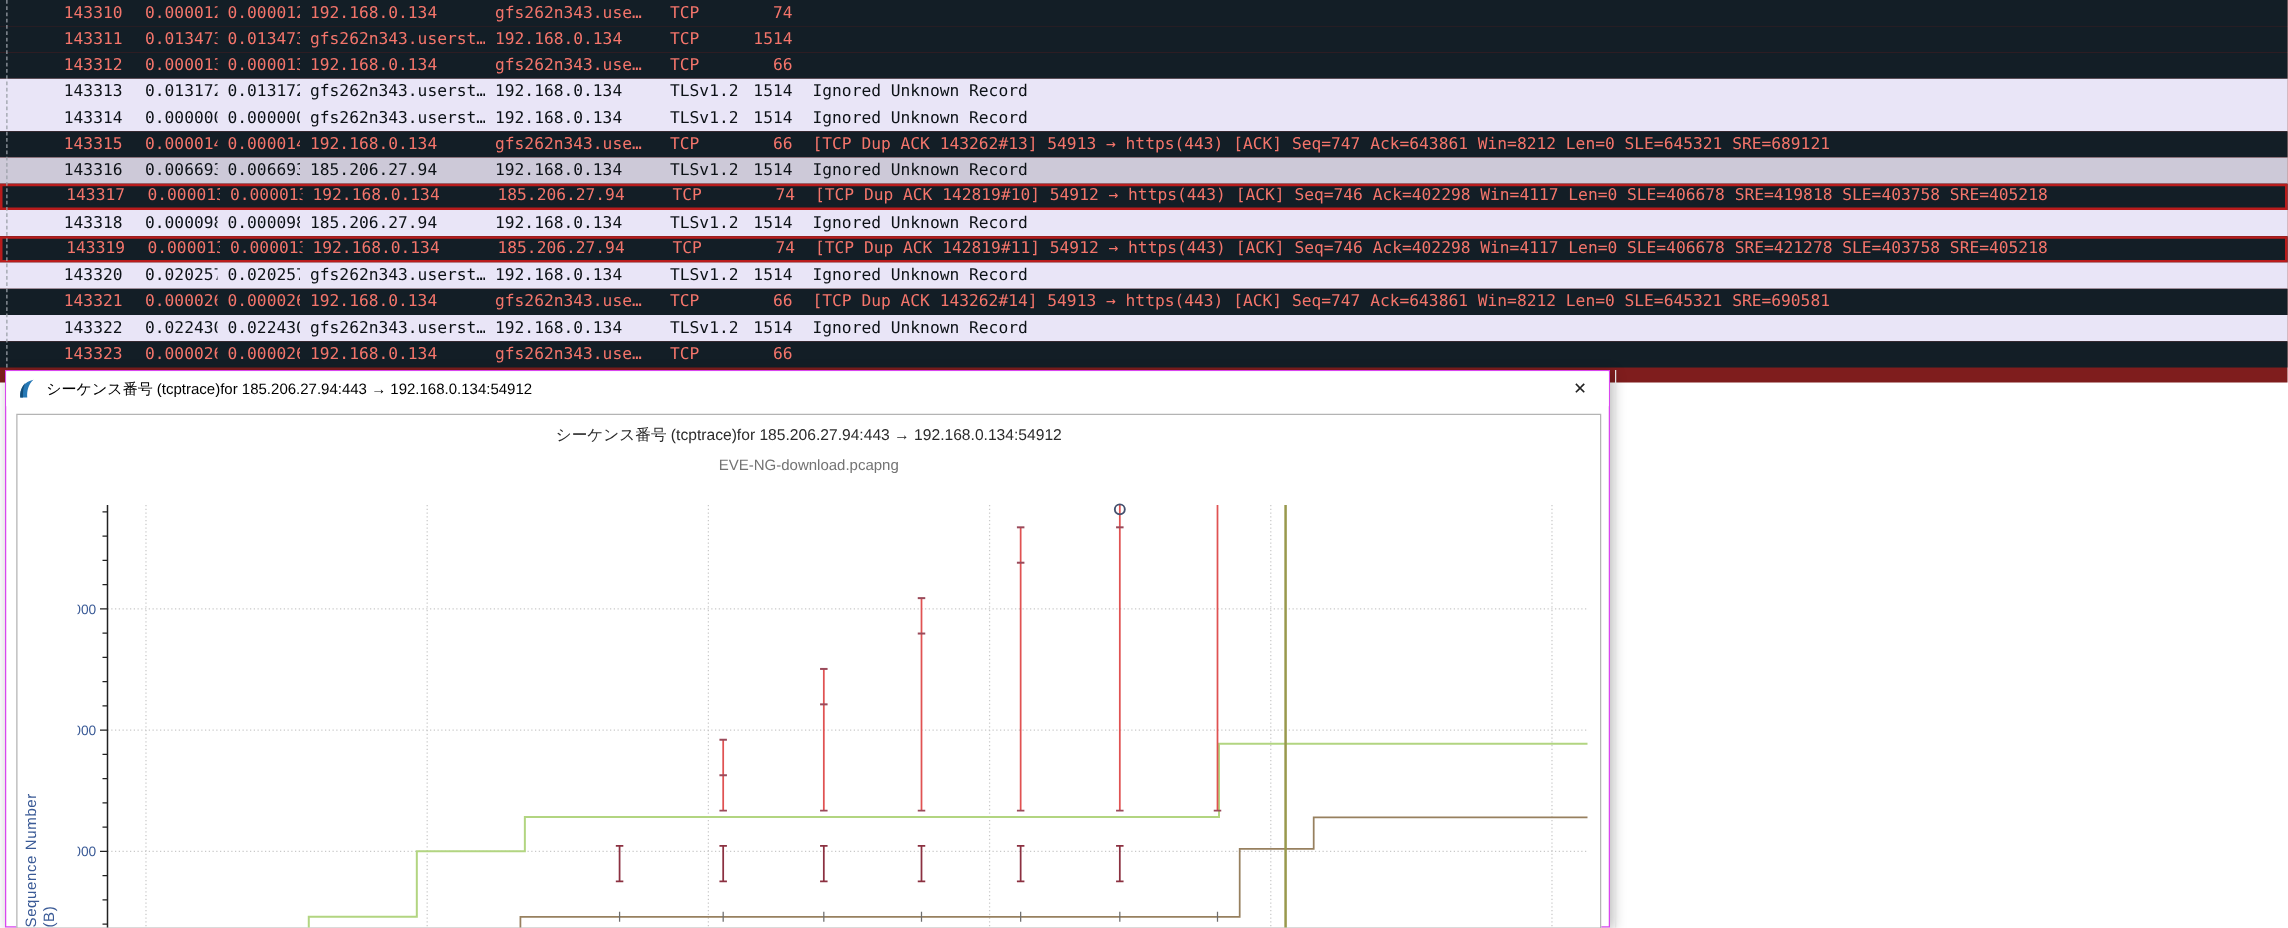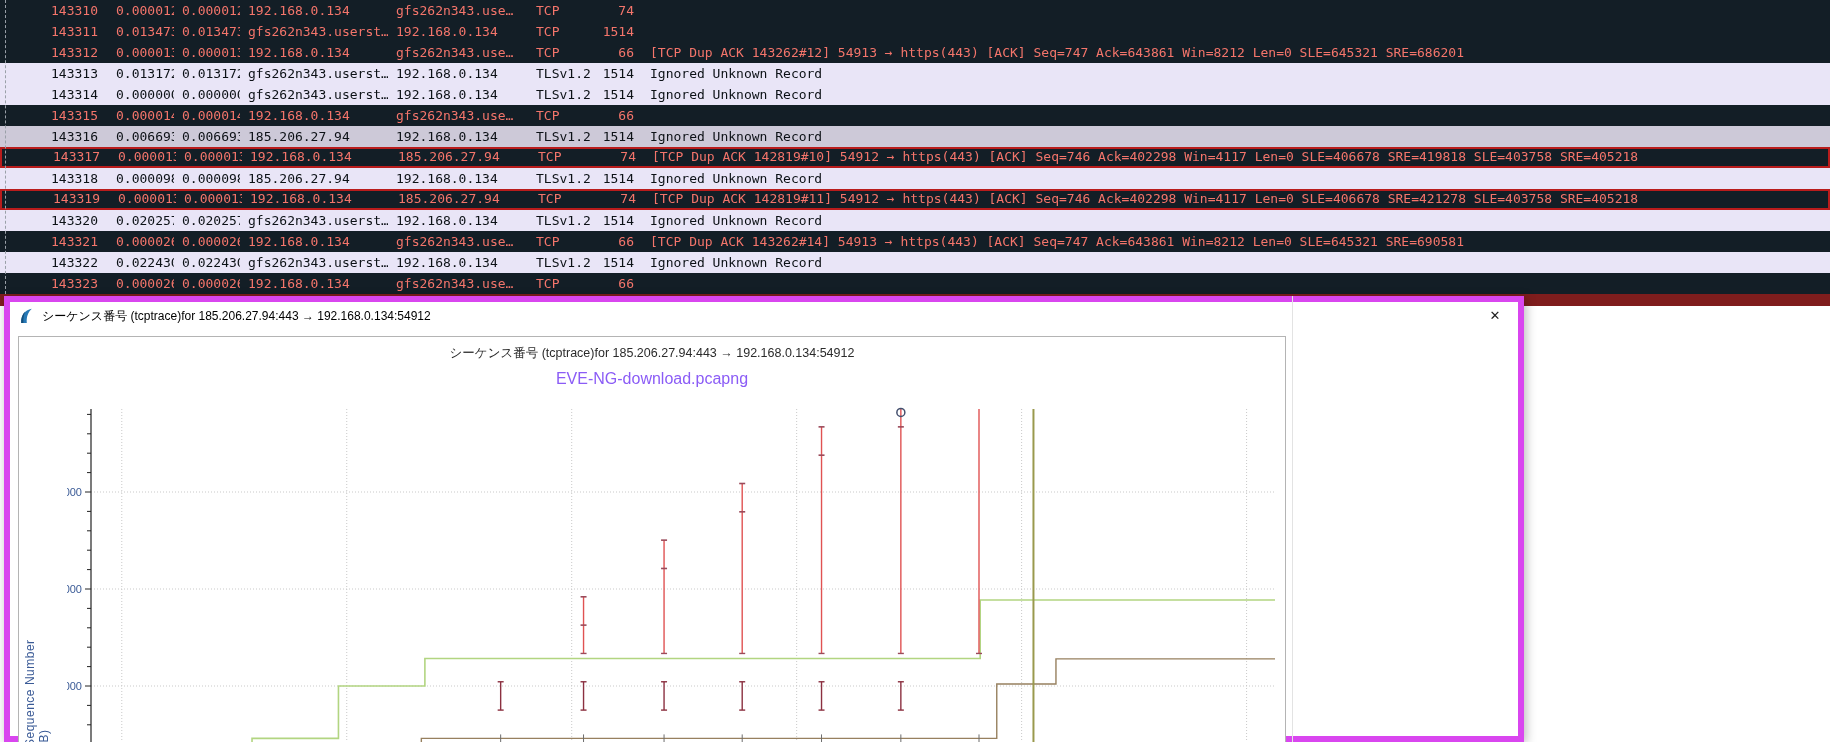--- a/index.html
+++ b/index.html
@@ -15,31 +15,31 @@
   .prow.bad{background:#131e26;color:#f4756b;}
   .prow.tls{background:#e9e5f7;color:#0c1116;}
   .prow.tls-dim{background:#cdc9d8;color:#0c1116;}
   .prow.marked{border:2px solid #b91c1c;line-height:16px;}
   .prow span{overflow:hidden;text-overflow:clip;}
   .c-no{text-align:right;padding-right:10px;}
   .c-t1,.c-t2,.c-src,.c-dst,.c-proto{padding-left:8px;}
   .c-len{text-align:right;padding-right:2px;}
   .c-info{padding-left:14px;}
   
-  .dialog{position:absolute;left:4px;top:296px;width:1520px;height:446px;background:#ffffff;
-          border:6px solid #d946ef;box-sizing:border-box;box-shadow:2px 2px 10px rgba(0,0,0,.28);}
+  .dialog{position:absolute;left:4px;top:296px;width:1284px;height:446px;background:#ffffff;
+          border:1px solid #d946ef;box-sizing:border-box;box-shadow:2px 2px 10px rgba(0,0,0,.28);}
   .titlebar{position:absolute;left:0;top:0;right:0;height:28px;background:#ffffff;}
   .titlebar .appicon{position:absolute;left:9px;top:6px;width:16px;height:16px;}
   .titlebar .ttl{position:absolute;left:32px;top:0;height:28px;line-height:28px;font-size:12px;color:#000;}
   .close-btn{position:absolute;right:8px;top:0;width:30px;height:28px;text-align:center;line-height:28px;
              font-size:13px;color:#222;cursor:pointer;}
   .dlg-content{position:absolute;left:8px;top:34px;width:1268px;height:412px;
                border:1px solid #b4b4b4;box-sizing:border-box;background:#ffffff;overflow:hidden;}
   .chart-title{position:absolute;left:0;top:8px;width:100%;text-align:center;font-size:12.5px;color:#2b2b2b;}
-  .chart-subtitle{position:absolute;left:0;top:33px;width:100%;text-align:center;font-size:16px;color:#8b5cf6;}
+  .chart-subtitle{position:absolute;left:0;top:33px;width:100%;text-align:center;font-size:12px;color:#737373;}
   .ylabel{position:absolute;left:4px;top:298px;writing-mode:vertical-rl;transform:rotate(180deg);
           font-size:12px;color:#3a5a96;letter-spacing:.5px;}
   .chart-svg{position:absolute;left:48px;top:65px;}
   .window-edge-divider{position:absolute;left:1292px;top:296px;width:1px;height:446px;background:#e3e3e3;}
 </style>
 </head>
 <body>
 
 <div class="packet-list">
   <div id="rows-host">
@@ -65,21 +65,20 @@
   </div>
       <div class="prow bad">
     <span class="c-gut"></span>
     <span class="c-no">143312</span>
     <span class="c-t1">0.000013</span>
     <span class="c-t2">0.000013</span>
     <span class="c-src">192.168.0.134</span>
     <span class="c-dst">gfs262n343.use…</span>
     <span class="c-proto">TCP</span>
     <span class="c-len">66</span>
-    <span class="c-info">[TCP Dup ACK 143262#12] 54913 → https(443) [ACK] Seq=747 Ack=643861 Win=8212 Len=0 SLE=645321 SRE=686201</span>
   </div>
       <div class="prow tls">
     <span class="c-gut"></span>
     <span class="c-no">143313</span>
     <span class="c-t1">0.013172</span>
     <span class="c-t2">0.013172</span>
     <span class="c-src">gfs262n343.userst…</span>
     <span class="c-dst">192.168.0.134</span>
     <span class="c-proto">TLSv1.2</span>
     <span class="c-len">1514</span>
@@ -98,20 +97,21 @@
   </div>
       <div class="prow bad">
     <span class="c-gut"></span>
     <span class="c-no">143315</span>
     <span class="c-t1">0.000014</span>
     <span class="c-t2">0.000014</span>
     <span class="c-src">192.168.0.134</span>
     <span class="c-dst">gfs262n343.use…</span>
     <span class="c-proto">TCP</span>
     <span class="c-len">66</span>
+    <span class="c-info">[TCP Dup ACK 143262#13] 54913 → https(443) [ACK] Seq=747 Ack=643861 Win=8212 Len=0 SLE=645321 SRE=689121</span>
   </div>
       <div class="prow tls-dim">
     <span class="c-gut"></span>
     <span class="c-no">143316</span>
     <span class="c-t1">0.006693</span>
     <span class="c-t2">0.006693</span>
     <span class="c-src">185.206.27.94</span>
     <span class="c-dst">192.168.0.134</span>
     <span class="c-proto">TLSv1.2</span>
     <span class="c-len">1514</span>

